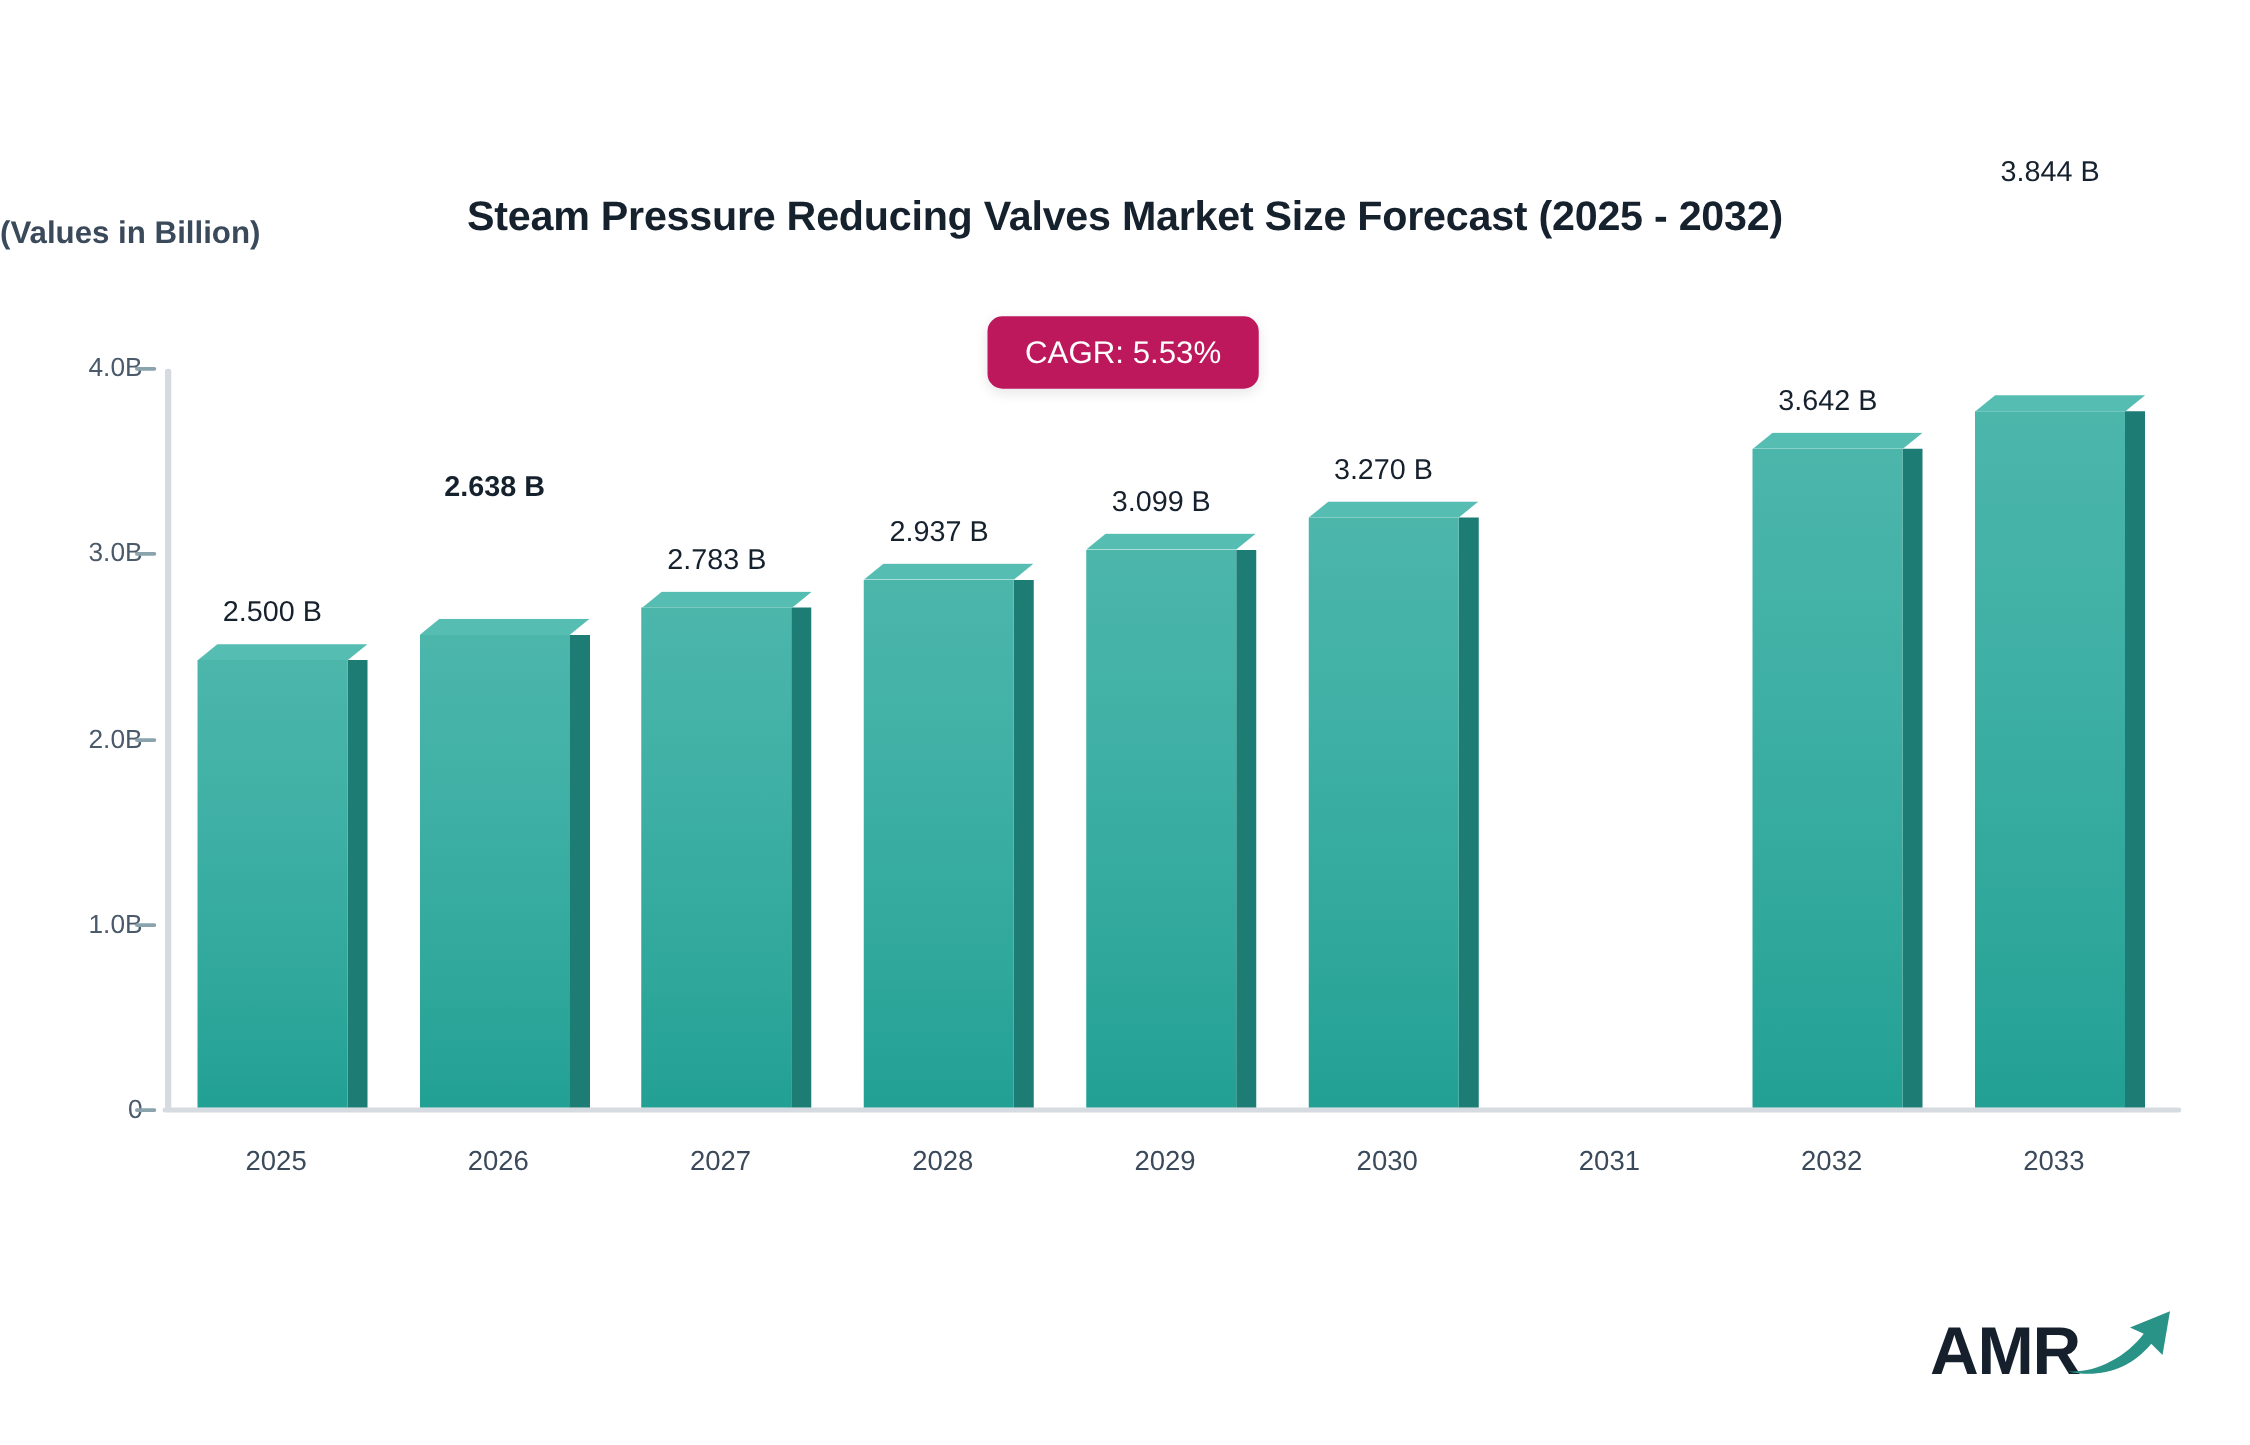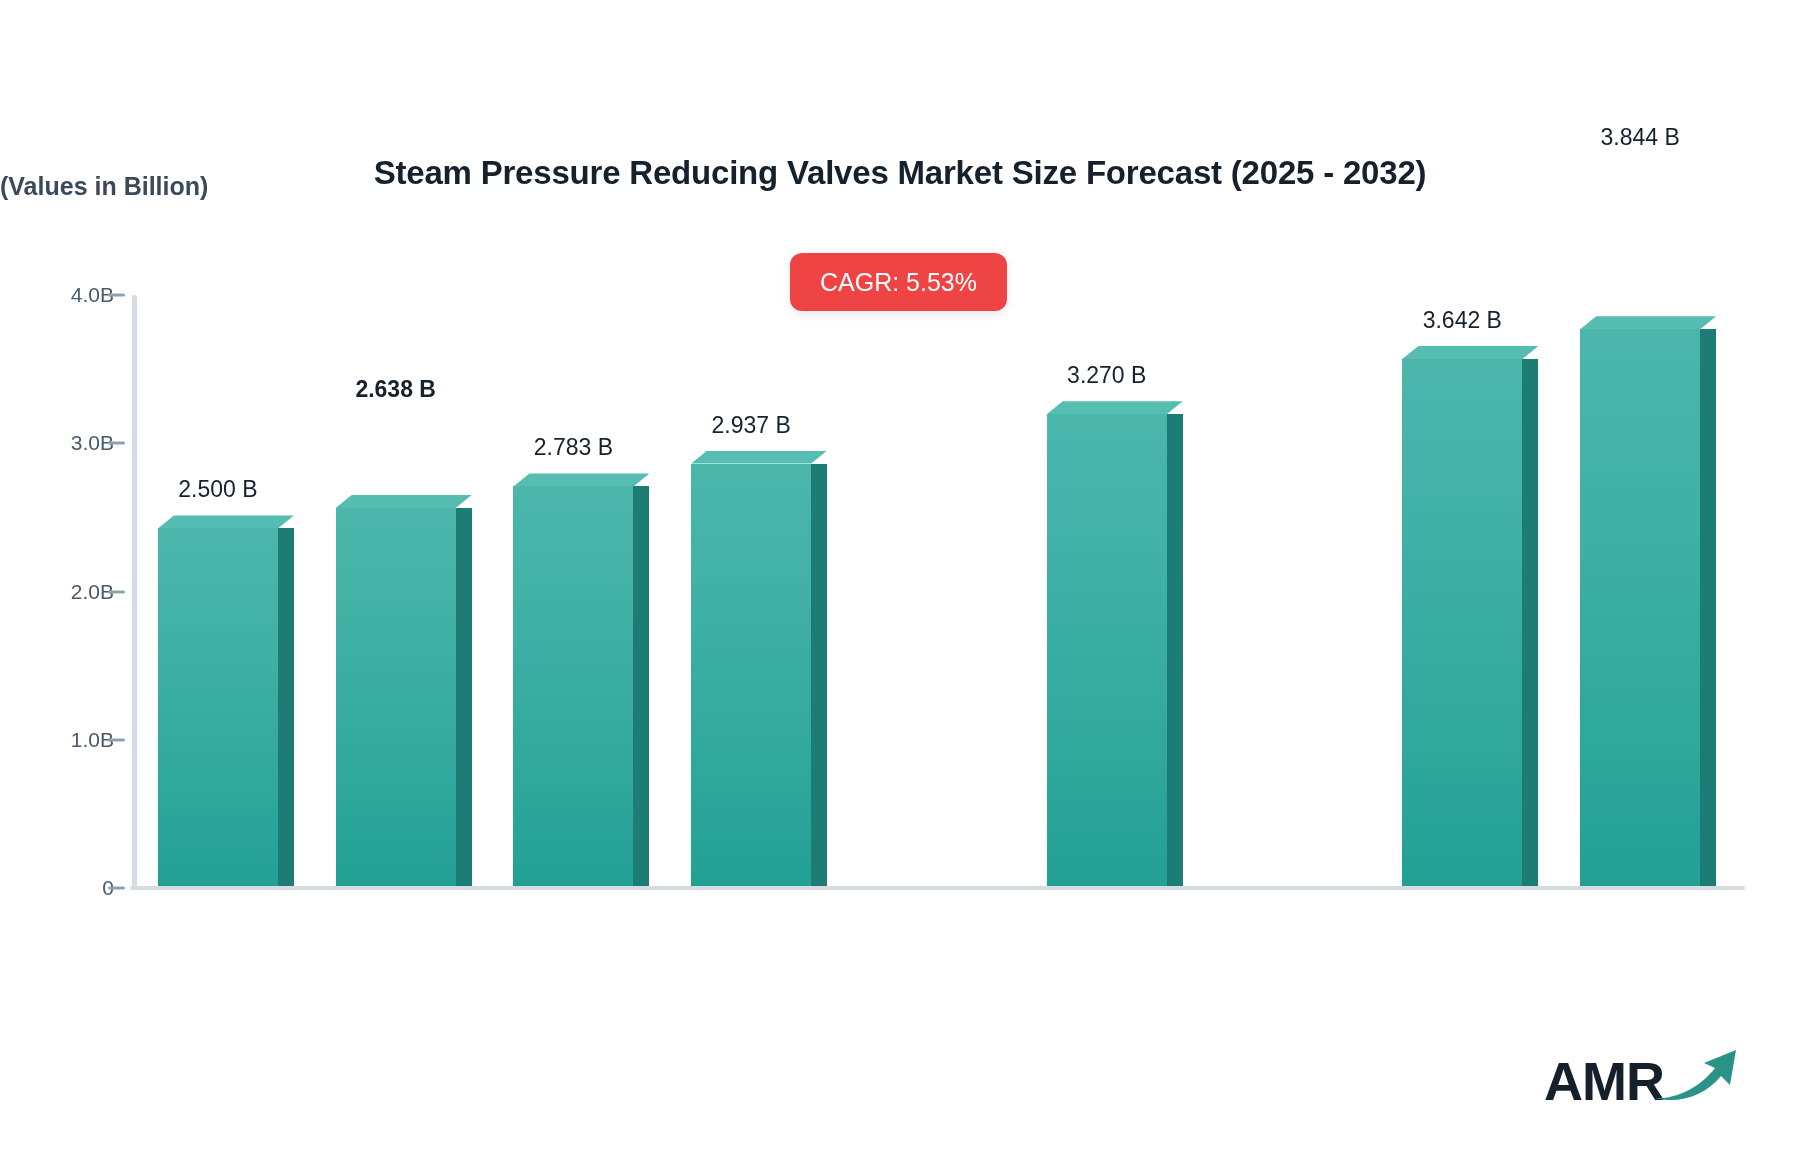--- a/index.html
+++ b/index.html
@@ -46,21 +46,21 @@
   
   #cagr-badge {
     position: absolute;
     top: 253px;
     left: 790px;
     height: 58px;
     padding: 0 30px;
     display: flex;
     align-items: center;
     justify-content: center;
-    background: #ef4444;
+    background: #be185d;
     border-radius: 12px;
     box-shadow: 0 3px 10px rgba(0,0,0,0.10);
     z-index: 40;
   }
   #cagr-badge .cagr-text {
     color: #ffffff;
     font-size: 25px;
     font-weight: normal;
     white-space: nowrap;
   }
@@ -245,20 +245,26 @@
           <div class="bar-top" style="left: 0px; bottom: 399.58px; width: 136px; clip-path: polygon(16px 0px, 100% 0px, 120px 100%, 0px 100%);"></div>
           <div class="bar-front" style="height: 399.58px;"></div>
           <div class="bar-value" style="left: -40px;">2.783 B</div>
         </div>
         <div class="bar-group" style="left: 559.222px; width: 120px; height: 435.41px;">
           <div class="bar-side" style="left: 120px; height: 422.41px;"></div>
           <div class="bar-top" style="left: 0px; bottom: 422.41px; width: 136px; clip-path: polygon(16px 0px, 100% 0px, 120px 100%, 0px 100%);"></div>
           <div class="bar-front" style="height: 422.41px;"></div>
           <div class="bar-value" style="left: -40px;">2.937 B</div>
         </div>
+        <div class="bar-group" style="left: 737px; width: 120px; height: 459.427px;">
+          <div class="bar-side" style="left: 120px; height: 446.427px;"></div>
+          <div class="bar-top" style="left: 0px; bottom: 446.427px; width: 136px; clip-path: polygon(16px 0px, 100% 0px, 120px 100%, 0px 100%);"></div>
+          <div class="bar-front" style="height: 446.427px;"></div>
+          <div class="bar-value" style="left: -40px;">3.099 B</div>
+        </div>
         <div class="bar-group" style="left: 914.778px; width: 120px; height: 484.777px;">
           <div class="bar-side" style="left: 120px; height: 471.777px;"></div>
           <div class="bar-top" style="left: 0px; bottom: 471.777px; width: 136px; clip-path: polygon(16px 0px, 100% 0px, 120px 100%, 0px 100%);"></div>
           <div class="bar-front" style="height: 471.777px;"></div>
           <div class="bar-value" style="left: -40px; margin-top: 18px;">3.270 B</div>
         </div>
         <div class="bar-group" style="left: 1270.33px; width: 120px; height: 539.927px;">
           <div class="bar-side" style="left: 120px; height: 526.927px;"></div>
           <div class="bar-top" style="left: 0px; bottom: 526.927px; width: 136px; clip-path: polygon(16px 0px, 100% 0px, 120px 100%, 0px 100%);"></div>
           <div class="bar-front" style="height: 526.927px;"></div>
@@ -266,20 +272,31 @@
         </div>
         <div class="bar-group" style="left: 1448.11px; width: 120px; height: 723px;">
           <div class="bar-side" style="left: 120px; height: 556.873px;"></div>
           <div class="bar-top" style="left: 0px; bottom: 556.873px; width: 136px; clip-path: polygon(16px 0px, 100% 0px, 120px 100%, 0px 100%);"></div>
           <div class="bar-front" style="height: 556.873px;"></div>
           <div class="bar-value" style="left: -40px;">3.844 B</div>
         </div>
       </div>
   </div>
 
+  <div id="x-labels">
+      <div class="x-tick" style="left: -11.1111px;">2025</div>
+      <div class="x-tick" style="left: 166.667px;">2026</div>
+      <div class="x-tick" style="left: 344.444px;">2027</div>
+      <div class="x-tick" style="left: 522.222px;">2028</div>
+      <div class="x-tick" style="left: 700px;">2029</div>
+      <div class="x-tick" style="left: 877.778px;">2030</div>
+      <div class="x-tick" style="left: 1055.56px;">2031</div>
+      <div class="x-tick" style="left: 1233.33px;">2032</div>
+      <div class="x-tick" style="left: 1411.11px;">2033</div>
+    </div>
 
   <div id="amr-logo">
     <span id="amr-wordmark">AMR</span>
     <span id="amr-arrow">
       <svg width="86" height="58" viewBox="0 0 86 58">
         <path d="M2 54 C22 56 48 44 63 24 L52 19 L84 6 L78 41 L69 32 C52 53 26 60 2 54 Z" fill="#2a9387"></path>
       </svg>
     </span>
   </div>
 

